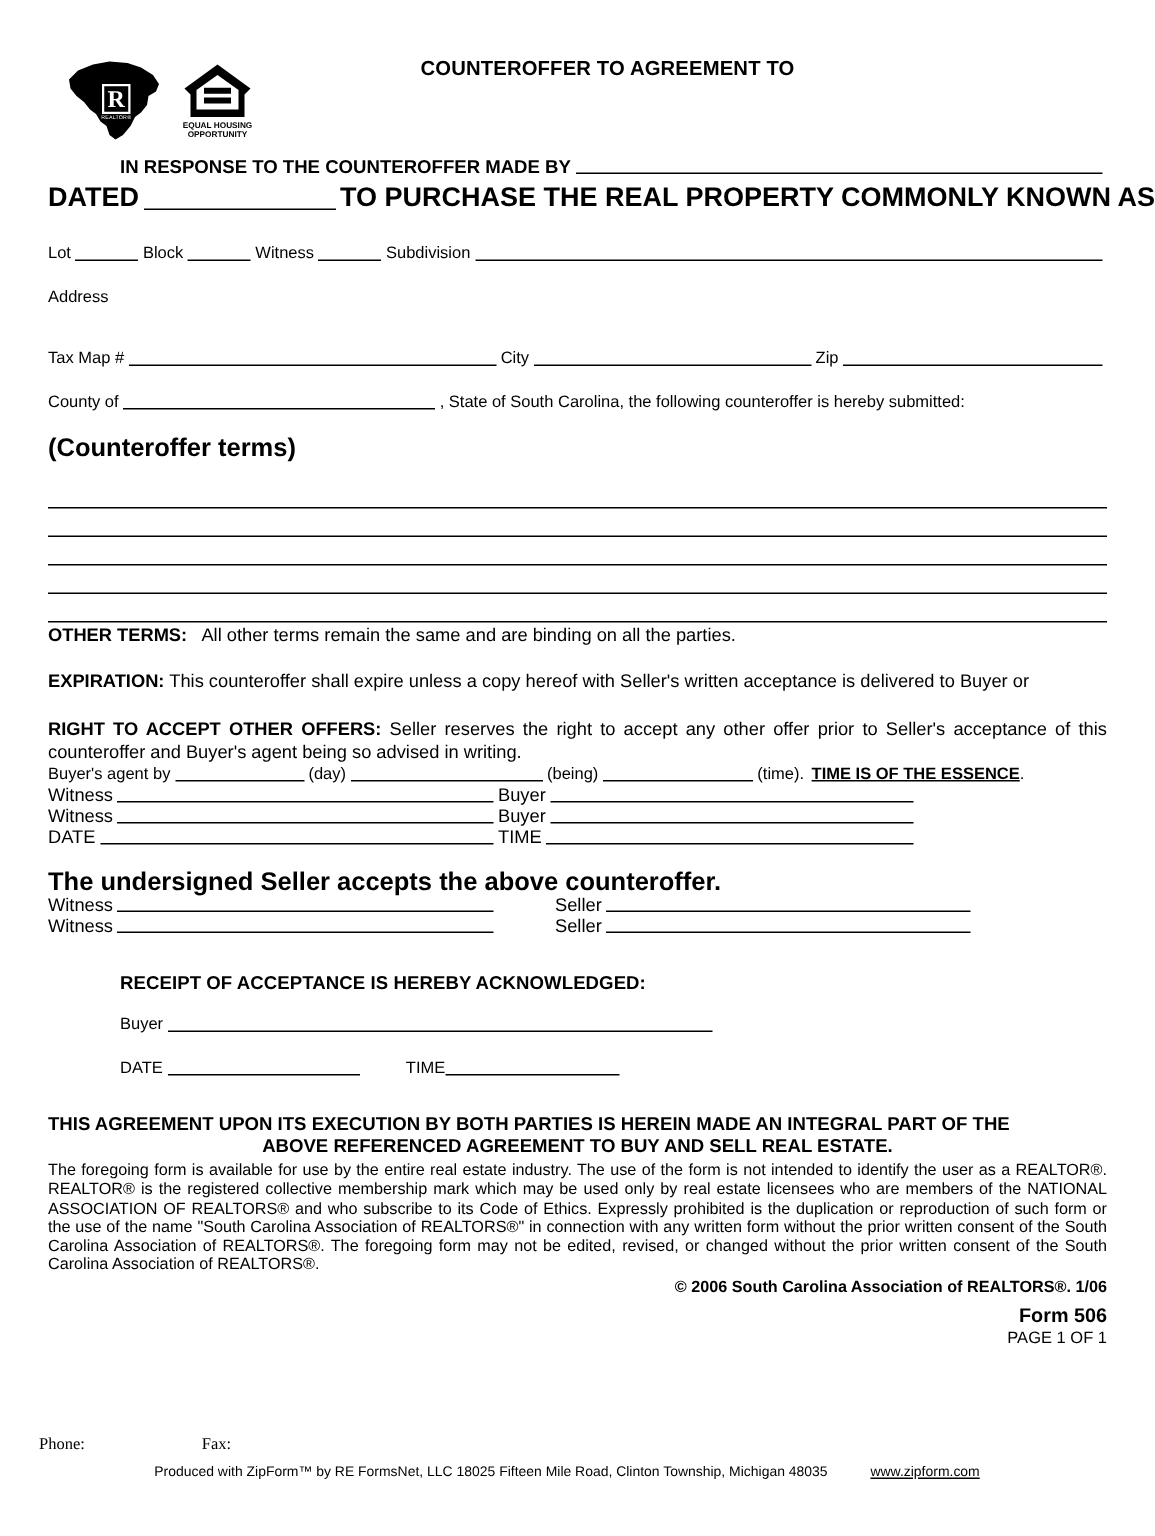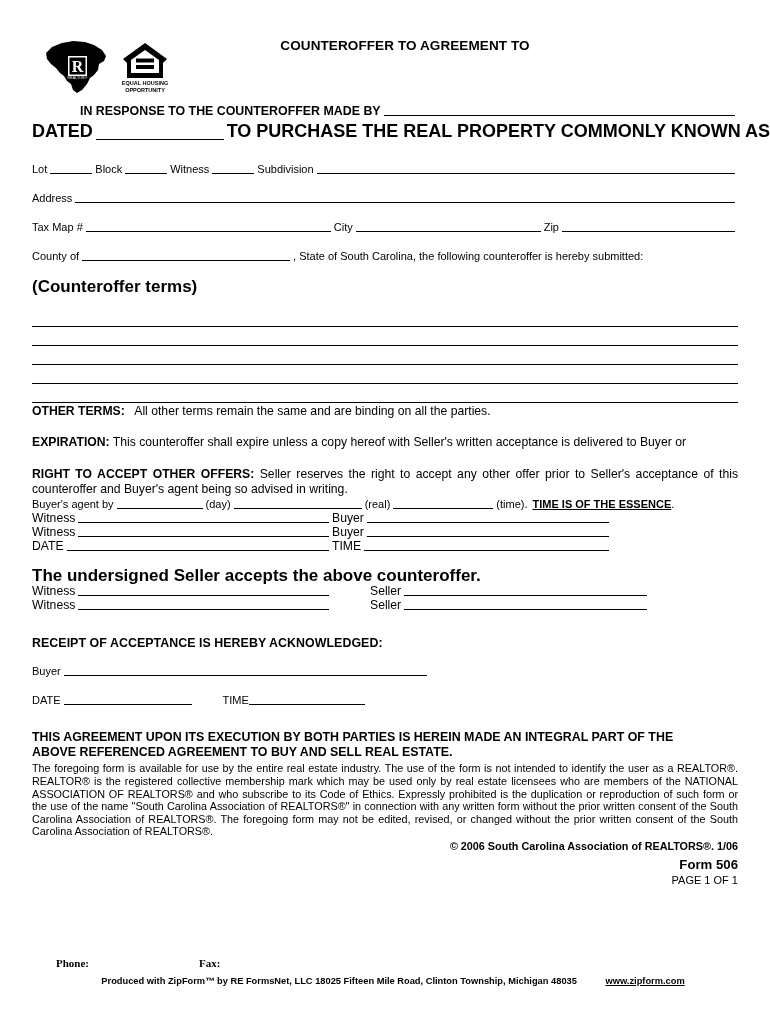--- a/index.html
+++ b/index.html
@@ -122,32 +122,31 @@
     margin-top: 5px;
   }
   .page-no {
     font-size: 11px;
     text-align: right;
     margin-top: 2px;
   }
 
   .footer {
     position: absolute;
-    left: 48px;
+    left: 18px;
     right: 32px;
     bottom: 38px;
     font-family: "Liberation Serif", serif;
-    font-weight: bold;
   }
   .phone-fax {
     font-size: 11px;
     display: flex;
     padding-left: 8px;
   }
-  .phone-fax .fax { margin-left: 110px; text-align: center; }
+  .phone-fax .fax { margin-left: 78px; text-align: center; }
   .produced {
     text-align: center;
     font-size: 9.3px;
     margin-top: 7px;
     font-family: "Liberation Sans", sans-serif;
   }
   .produced .zipurl {
     text-decoration: underline;
     margin-left: 26px;
   }
@@ -205,21 +204,21 @@
       <span>Lot</span>
       <span class="rule" style="width:42px;"></span>
       <span>Block</span>
       <span class="rule" style="width:42px;"></span>
       <span>Witness</span>
       <span class="rule" style="width:42px;"></span>
       <span>Subdivision</span>
       <span class="rule grow"></span>
     </div>
 
-    <div class="row" style="margin-top:16px;">
+    <div class="row" style="margin-top:16px;flex-direction:column;">
       <span>Address</span>
       <span class="rule grow"></span>
     </div>
 
     <div class="row" style="margin-top:16px;">
       <span>Tax  Map  #</span>
       <span class="rule" style="width:245px;"></span>
       <span>City</span>
       <span class="rule" style="width:185px;"></span>
       <span>Zip</span>
@@ -256,21 +255,21 @@
 
   <div class="para" style="margin-top:16px;">
     <span class="bold">RIGHT TO ACCEPT OTHER OFFERS:</span>
     <span>Seller reserves the right to accept any other offer prior to Seller's acceptance of this counteroffer and Buyer's agent being so advised in writing.</span>
   </div>
   <div class="row" style="margin-top:0px;">
       <span>Buyer's agent by</span>
       <span class="rule" style="width: 86px;"></span>
       <span>(day)</span>
       <span class="rule" style="width: 128px;"></span>
-      <span>(real)</span>
+      <span>(being)</span>
       <span class="rule" style="width: 100px;"></span>
       <span>(time).</span>
       <span style="width: 5px;"></span>
       <span class="bold u">TIME IS OF THE ESSENCE</span>
       <span>.</span>
     </div>
 
   <div>
 
     <div class="sig-row">
@@ -326,40 +325,40 @@
         <span>Witness</span>
         <span class="rule grow"></span>
       </div>
       <div class="sig-cell right" style="padding-left:38px;">
         <span>Seller</span>
         <span class="rule grow"></span>
       </div>
     </div>
   </div>
 
-  <div style="margin-top:24px;">
+  <div style="margin-top:24px;margin-left:48px;">
     <div class="caps-bold">RECEIPT OF ACCEPTANCE IS HEREBY ACKNOWLEDGED:</div>
 
     <div class="row" style="margin-top:15px;">
       <span>Buyer</span>
       <span class="rule" style="width:363px;"></span>
     </div>
 
     <div class="row" style="margin-top:16px;">
       <span>DATE</span>
       <span class="rule" style="width:128px;"></span>
       <span style="width:28px;"></span>
       <span>TIME</span>
       <span class="rule" style="width:116px;margin-left:0;"></span>
     </div>
   </div>
 
   <div style="margin-top:23px;">
     <div class="bold just" style="font-size:12.4px;line-height:15.4px;">THIS AGREEMENT UPON ITS EXECUTION BY BOTH PARTIES IS HEREIN MADE AN INTEGRAL PART OF THE</div>
-    <div class="bold" style="font-size:12.4px;line-height:15.4px;">ABOVE REFERENCED AGREEMENT TO BUY AND SELL REAL ESTATE.</div>
+    <div class="bold" style="font-size:12.4px;line-height:15.4px;text-align:center;">ABOVE REFERENCED AGREEMENT TO BUY AND SELL REAL ESTATE.</div>
     <div class="small-legal" style="margin-top:2px;">The foregoing form is available for use by the entire real estate industry. The use of the form is not intended to identify the user as a REALTOR®. REALTOR® is the registered collective membership mark which may be used only by real estate licensees who are members of the NATIONAL ASSOCIATION OF REALTORS® and who subscribe to its Code of Ethics. Expressly prohibited is the duplication or reproduction of such form or the use of the name "South Carolina Association of REALTORS®" in connection with any written form without the prior written consent of the South Carolina Association of REALTORS®. The foregoing form may not be edited, revised, or changed without the prior written consent of the South Carolina Association of REALTORS®.</div>
     <div class="copyright">© 2006 South Carolina Association of REALTORS®. 1/06</div>
     <div class="form-no">Form 506</div>
     <div class="page-no">PAGE 1 OF 1</div>
   </div>
 
   <div class="footer">
     <div class="phone-fax">
       <span>Phone:</span>
       <span class="fax">Fax:</span>

